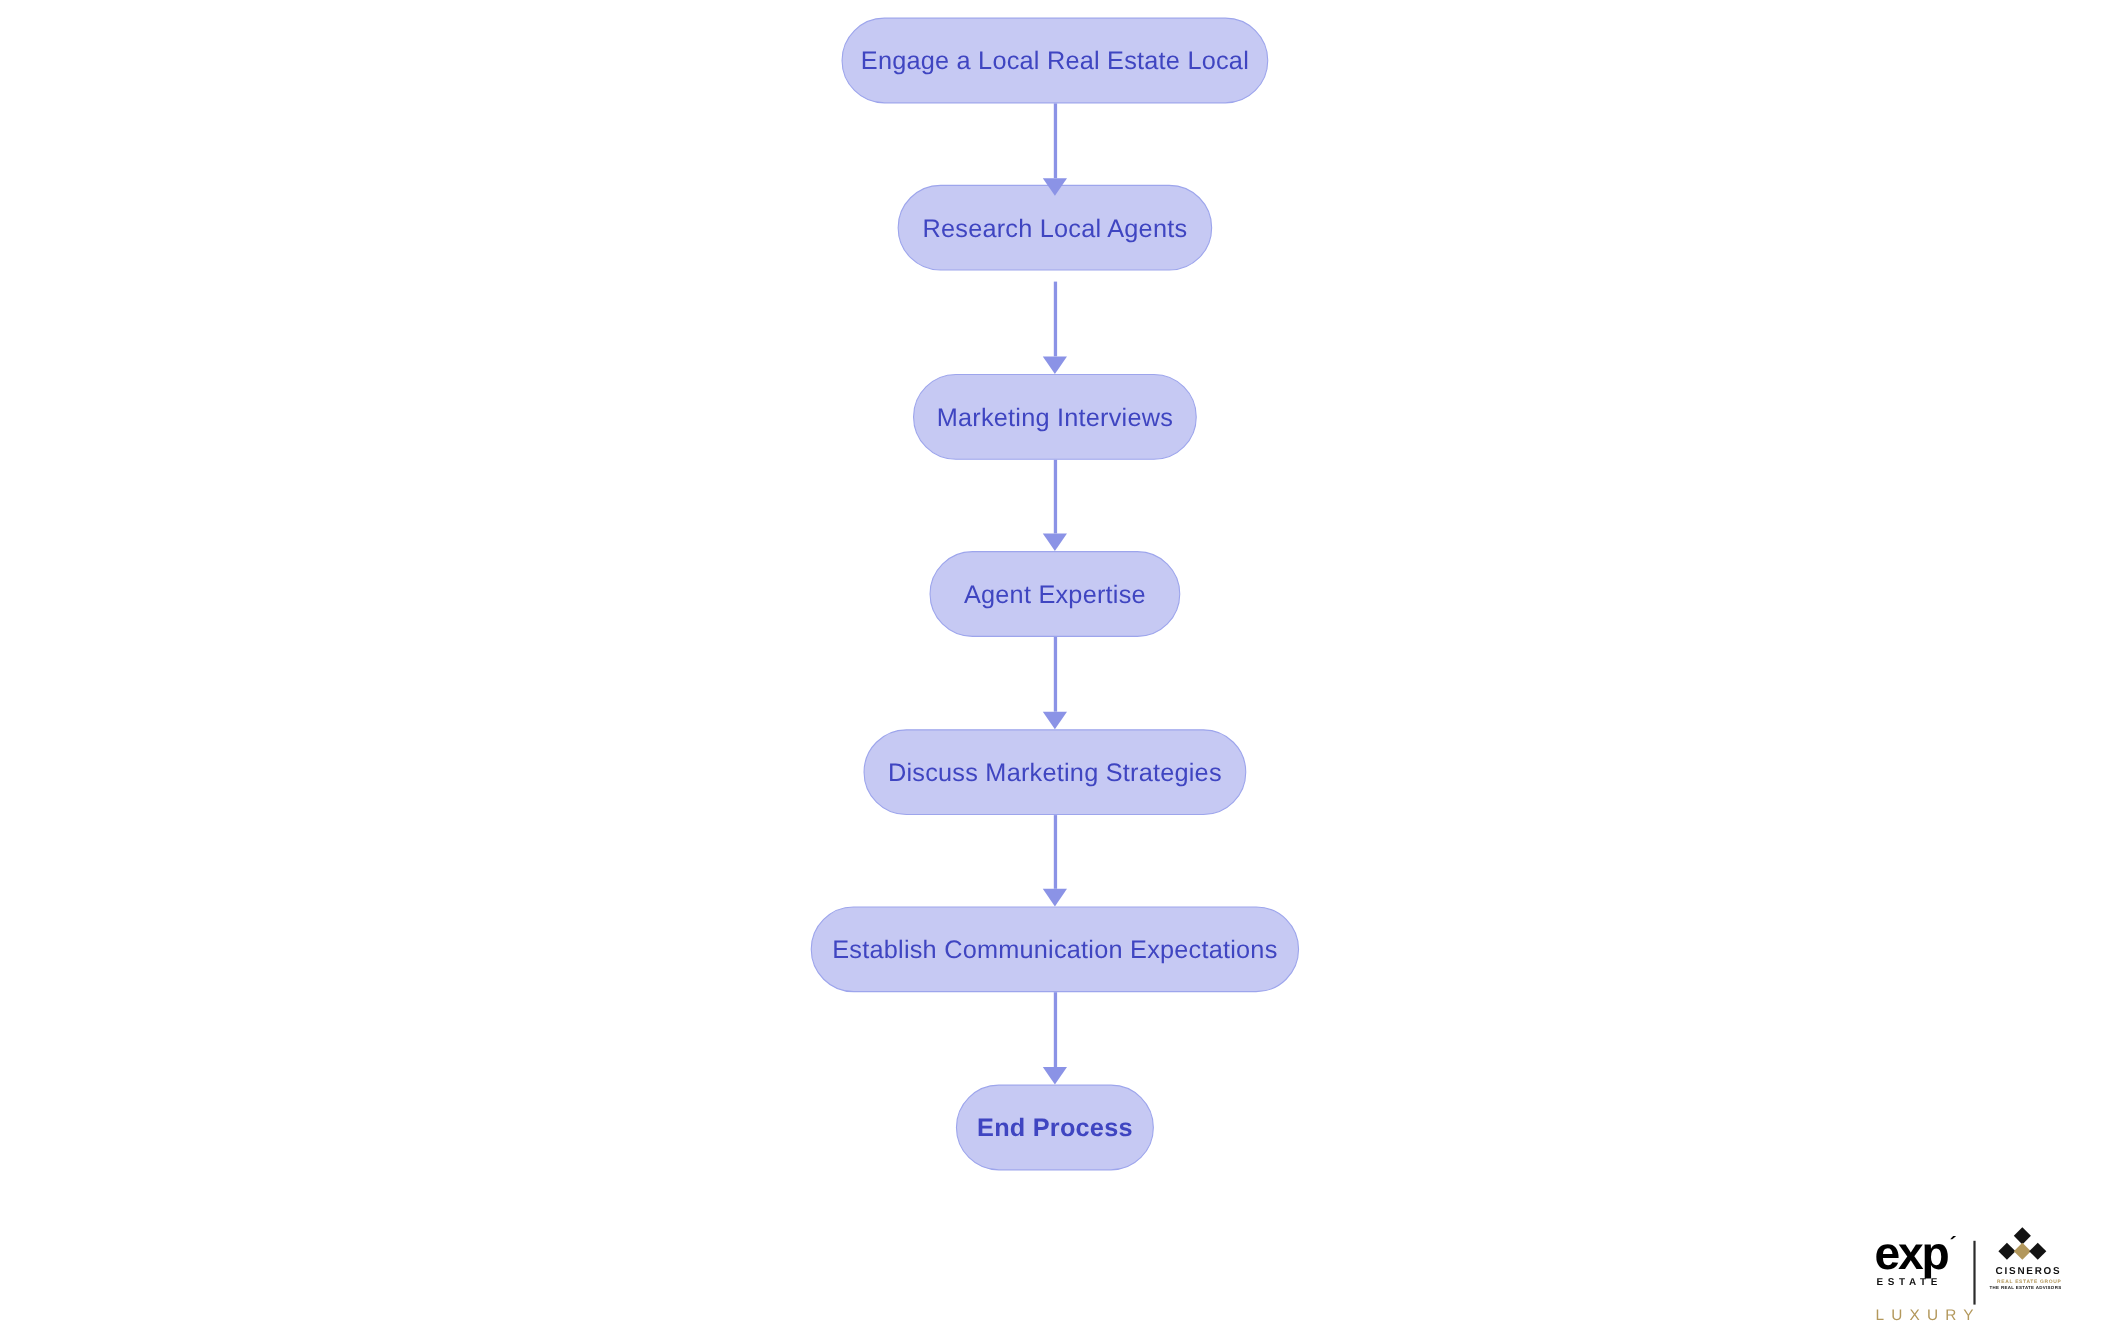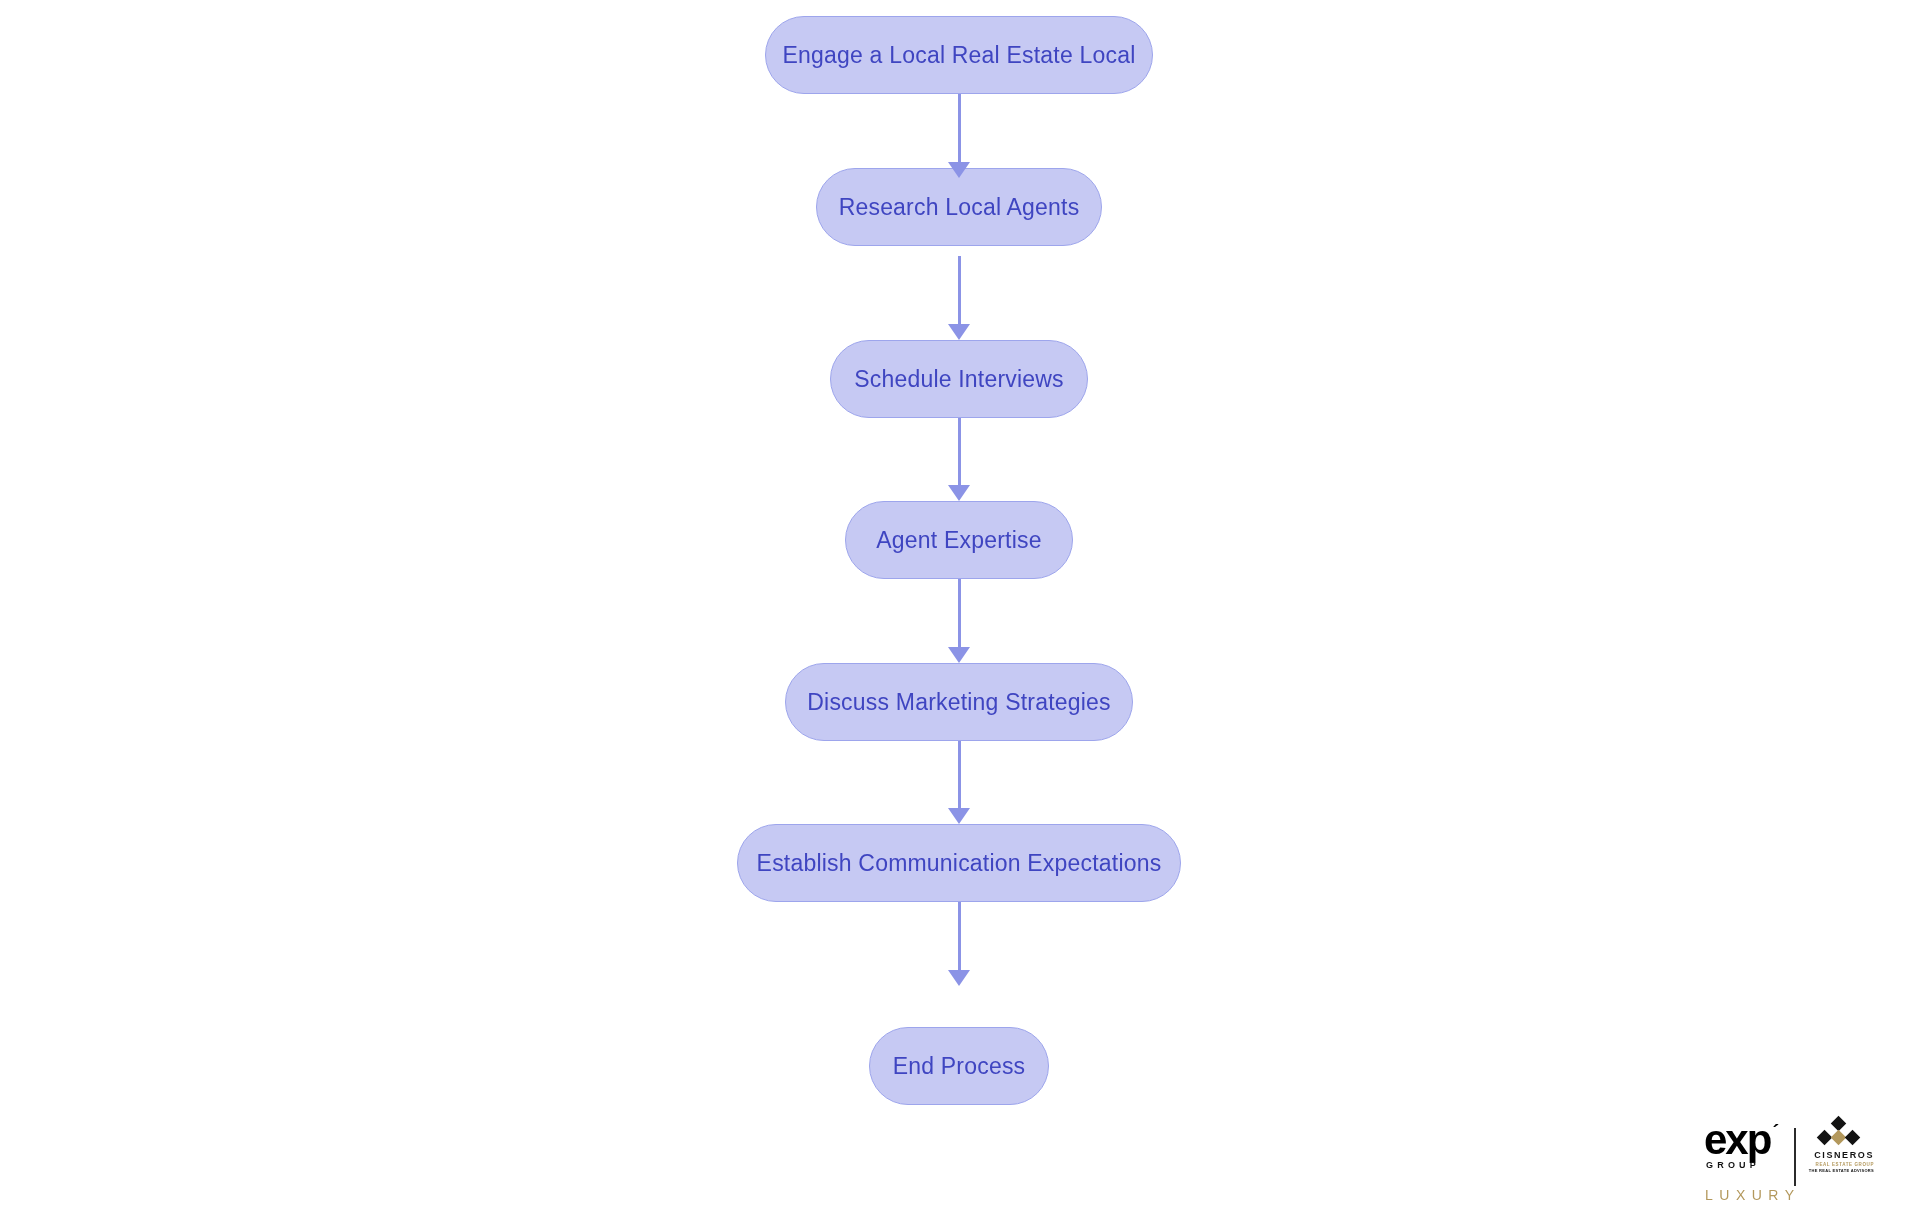--- a/index.html
+++ b/index.html
@@ -25,21 +25,21 @@
     color:var(--node-text);
     display:flex;align-items:center;justify-content:center;
     font-size:23px;letter-spacing:.2px;white-space:nowrap;
   }
   .node.n0{top:16px;width:388px;}
   .node.n1{top:168px;width:286px;}
   .node.n2{top:340px;width:258px;}
   .node.n3{top:501px;width:228px;}
   .node.n4{top:663px;width:348px;}
   .node.n5{top:824px;width:444px;}
-  .node.n6{top:1027px;width:180px;}
+  .node.n6{top:986px;width:180px;font-weight:bold;}
 
   
   .arrow{
     position:absolute;left:959px;transform:translateX(-50%);
     display:flex;flex-direction:column;align-items:center;width:24px;
   }
   .arrow.a0{top:94px;height:84px;}
   .arrow.a1{top:256px;height:84px;}
   .arrow.a2{top:418px;height:83px;}
   .arrow.a3{top:579px;height:84px;}
@@ -80,21 +80,21 @@
 
 <div class="canvas">
 
   <div class="node n0">
     <span>Engage a Local Real Estate Local</span>
   </div>
   <div class="node n1">
     <span>Research Local Agents</span>
   </div>
   <div class="node n2">
-    <span>Schedule Interviews</span>
+    <span>Marketing Interviews</span>
   </div>
   <div class="node n3">
     <span>Agent Expertise</span>
   </div>
   <div class="node n4">
     <span>Discuss Marketing Strategies</span>
   </div>
   <div class="node n5">
     <span>Establish Communication Expectations</span>
   </div>
@@ -126,21 +126,21 @@
     <div class="arrow-line"></div>
     <div class="arrow-head"></div>
   </div>
 
   <div class="brand">
     <div class="exp-logo">
       <div class="exp-wordmark">
         <span>exp</span>
         <span class="exp-prime">´</span>
       </div>
-      <div class="exp-realty">GROUP</div>
+      <div class="exp-realty">ESTATE</div>
       <div class="exp-luxury">LUXURY</div>
     </div>
     <div class="brand-divider"></div>
     <div class="cisneros-logo">
       <div class="diamonds">
         <div class="diamond top"></div>
         <div class="diamond left"></div>
         <div class="diamond mid"></div>
         <div class="diamond right"></div>
       </div>

